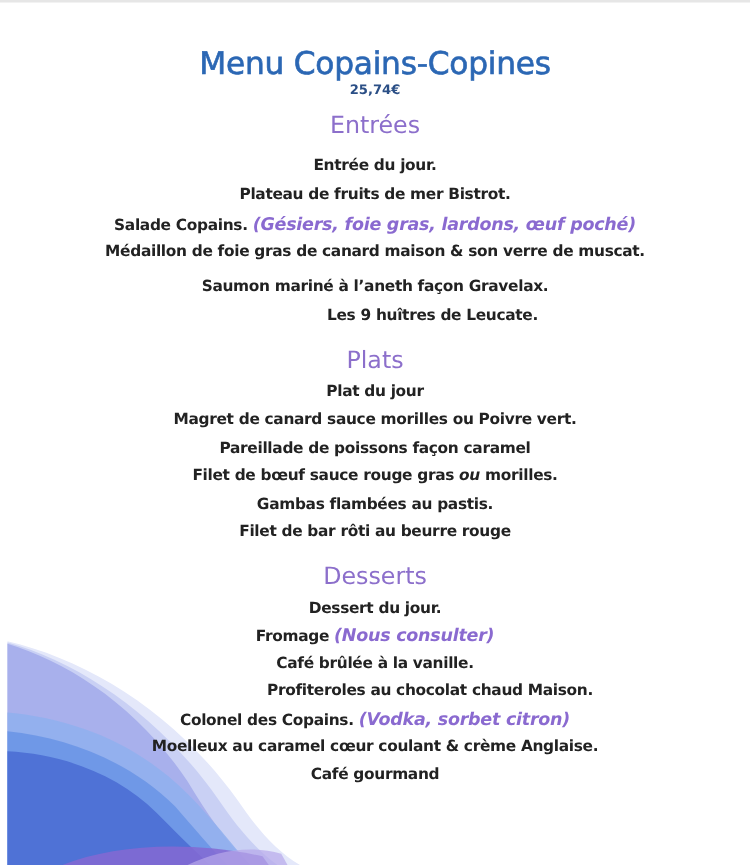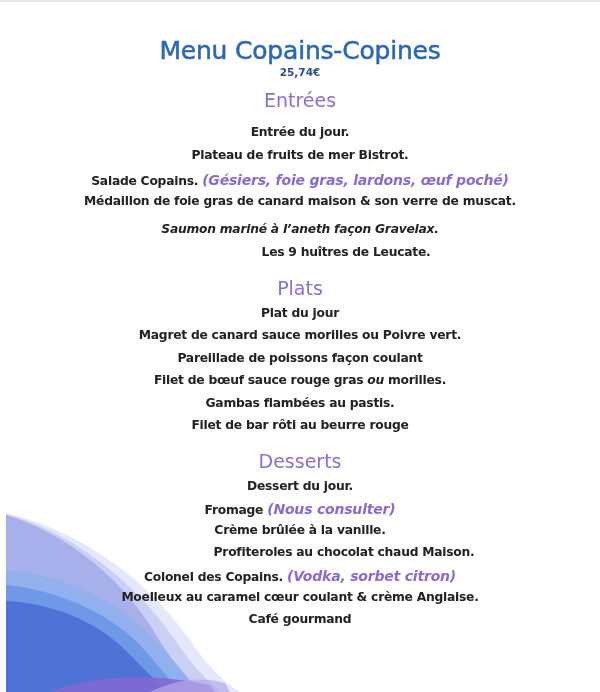--- a/index.html
+++ b/index.html
@@ -93,37 +93,37 @@
 <div class="line title" style="top:36px;">Menu Copains-Copines</div>
 <div class="line price" style="top:66px;">25,74€</div>
 
 <div class="line section" style="top:89px;">Entrées</div>
 <div class="line item" style="top:125px;">Entrée du jour.</div>
 <div class="line item" style="top:148px;">Plateau de fruits de mer Bistrot.</div>
 <div class="line item" style="top:172px;">
   <span>Salade Copains. </span><span class="note">(Gésiers, foie gras, lardons, œuf poché)</span>
 </div>
 <div class="line item" style="top:194px;">Médaillon de foie gras de canard maison &amp; son verre de muscat.</div>
-<div class="line item" style="top:222px;font-style:italic;">Saumon mariné à l’aneth façon Gravelax.</div>
+<div class="line item" style="top:222px;">Saumon mariné à l’aneth façon Gravelax.</div>
 <div class="line item" style="top:245px;padding-left:46px;">Les 9 huîtres de Leucate.</div>
 
 <div class="line section" style="top:277px;">Plats</div>
 <div class="line item" style="top:306px;">Plat du jour</div>
 <div class="line item" style="top:328px;">Magret de canard sauce morilles ou Poivre vert.</div>
-<div class="line item" style="top:351px;">Pareillade de poissons façon coulant</div>
+<div class="line item" style="top:351px;">Pareillade de poissons façon caramel</div>
 <div class="line item" style="top:373px;">
   <span>Filet de bœuf sauce rouge gras </span><span class="it">ou</span><span> morilles.</span>
 </div>
 <div class="line item" style="top:396px;">Gambas flambées au pastis.</div>
 <div class="line item" style="top:418px;">Filet de bar rôti au beurre rouge</div>
 
 <div class="line section" style="top:450px;">Desserts</div>
 <div class="line item" style="top:479px;">Dessert du jour.</div>
 <div class="line item" style="top:501px;">
   <span>Fromage </span><span class="note">(Nous consulter)</span>
 </div>
-<div class="line item" style="top:523px;">Crème brûlée à la vanille.</div>
+<div class="line item" style="top:523px;">Café brûlée à la vanille.</div>
 <div class="line item" style="top:545px;margin-left:44px;">Profiteroles au chocolat chaud Maison.</div>
 <div class="line item" style="top:568px;">
   <span>Colonel des Copains. </span><span class="note">(Vodka, sorbet citron)</span>
 </div>
 <div class="line item" style="top:590px;">Moelleux au caramel cœur coulant &amp; crème Anglaise.</div>
 <div class="line item" style="top:612px;">Café gourmand</div>
 
 </body></html>

